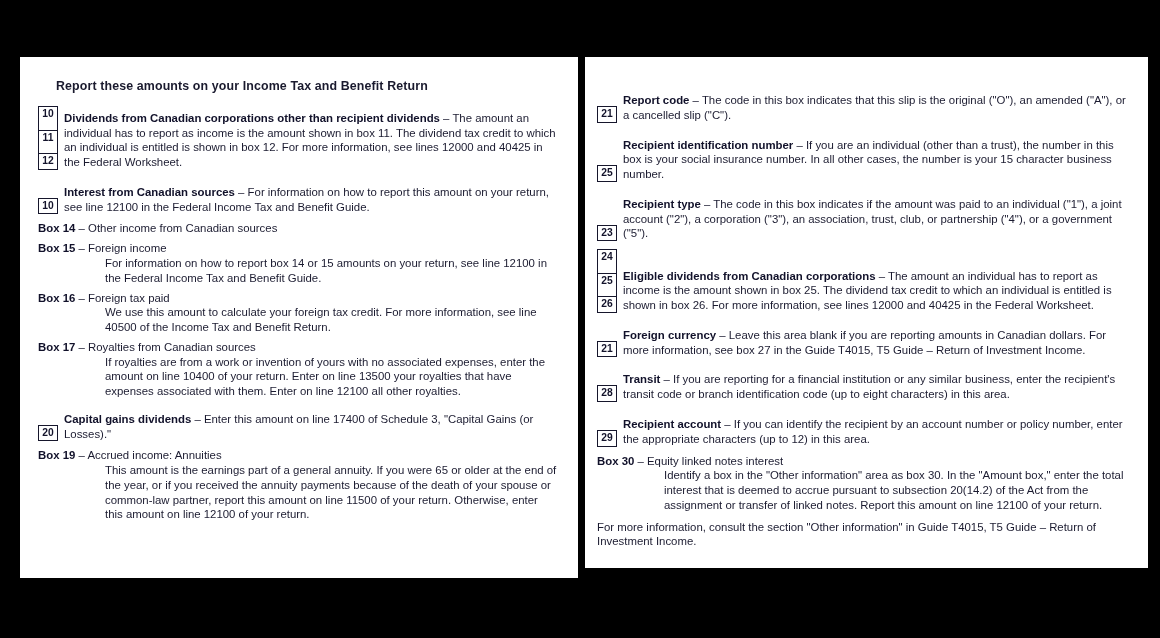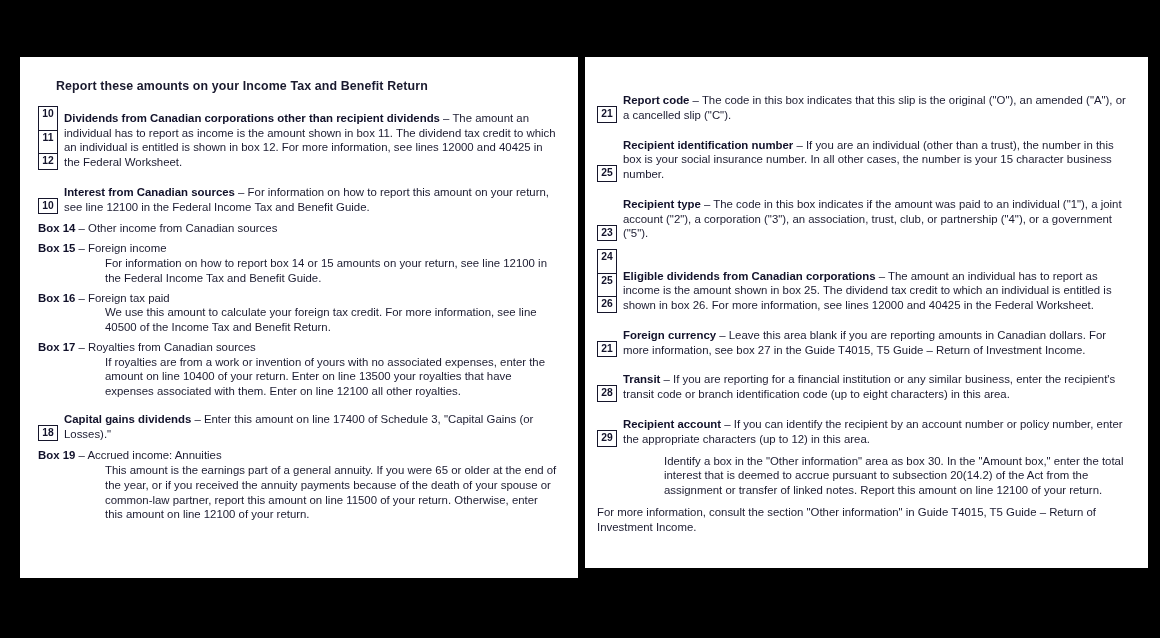--- a/index.html
+++ b/index.html
@@ -150,21 +150,21 @@
       <div class="boxline-group">
         <div class="boxline"><span class="lbl">Box 16</span> – Foreign tax paid</div>
         <div class="sub">We use this amount to calculate your foreign tax credit. For more information, see line 40500 of the Income Tax and Benefit Return.</div>
       </div>
       <div class="boxline-group">
         <div class="boxline"><span class="lbl">Box 17</span> – Royalties from Canadian sources</div>
         <div class="sub">If royalties are from a work or invention of yours with no associated expenses, enter the amount on line 10400 of your return. Enter on line 13500 your royalties that have expenses associated with them. Enter on line 12100  all other royalties.</div>
       </div>
       <div class="entry">
         <div class="boxglyph">
-          <div class="num">18</div>
+          <div class="num">20</div>
         </div>
         <div class="entry-body"><b>Capital gains dividends</b> – Enter this amount on line 17400 of Schedule 3, "Capital Gains (or Losses)."</div>
       </div>
       <div class="boxline-group">
         <div class="boxline"><span class="lbl">Box 19</span> – Accrued income: Annuities</div>
         <div class="sub">This amount is the earnings part of a general annuity. If you were 65 or older at the end of the year, or if you received the annuity payments because of the death of your spouse or common-law partner, report this amount on line 11500 of your return.  Otherwise, enter this amount on line 12100 of your return.</div>
       </div>
     </div>
 </div>
 
@@ -208,17 +208,18 @@
         </div>
         <div class="entry-body"><b>Transit</b> – If you are reporting for a financial institution or any similar business, enter the recipient's transit code or branch identification code (up to eight characters) in this area.</div>
       </div>
       <div class="entry">
         <div class="boxglyph">
           <div class="num">29</div>
         </div>
         <div class="entry-body"><b>Recipient account</b> – If you can identify the recipient by an account number or policy number, enter the appropriate characters (up to 12) in this area.</div>
       </div>
       <div class="boxline-group">
+        <div class="boxline"><span class="lbl">Box 30</span> – Equity linked notes interest</div>
         <div class="sub">Identify a box in the "Other information" area as box 30. In the "Amount box," enter the total interest that is deemed to accrue pursuant to subsection 20(14.2) of the Act from the assignment or transfer of linked notes. Report this amount on line 12100 of your return.</div>
       </div>
     </div>
   <div class="closing">For more information, consult the section "Other information" in Guide T4015, T5 Guide – Return of Investment Income.</div>
 </div>
 
 </body></html>

